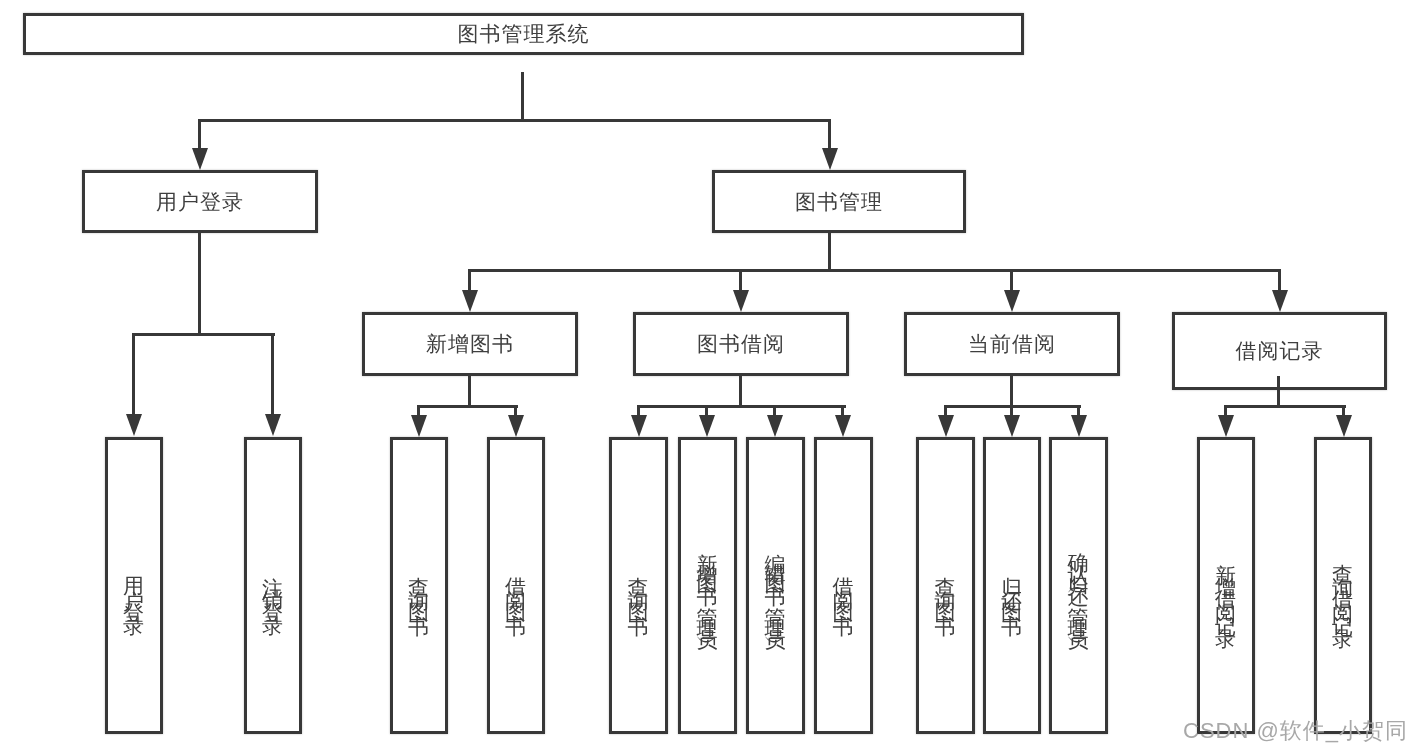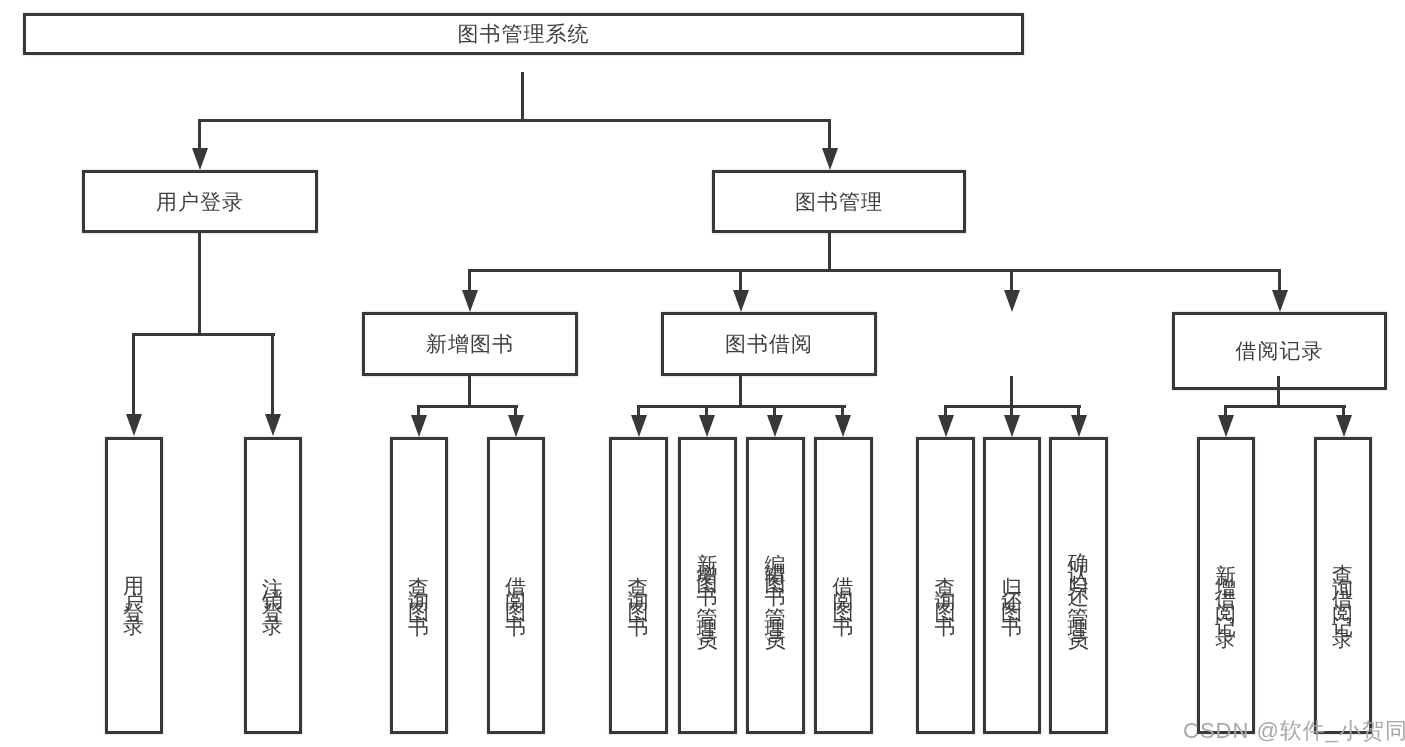--- a/index.html
+++ b/index.html
@@ -66,21 +66,22 @@
   <div class="arrow" style="left:271px;top:333px;height:81px;"></div>
 
   <div class="line" style="left:828px;top:233px;width:3px;height:37px;"></div>
   <div class="line" style="left:469px;top:269px;width:812px;height:3px;"></div>
   <div class="arrow" style="left:468px;top:269px;height:21px;"></div>
   <div class="arrow" style="left:739px;top:269px;height:21px;"></div>
   <div class="arrow" style="left:1010px;top:269px;height:21px;"></div>
   <div class="arrow" style="left:1278px;top:269px;height:21px;"></div>
 
   <div class="box" style="left:362px;top:312px;width:216px;height:64px;">新增图书</div>
-  <div class="box" style="left:633px;top:312px;width:216px;height:64px;margin-left:28px;">图书借阅</div>
+  <div class="box" style="left:633px;top:312px;width:216px;height:64px;">图书借阅</div>
+  <div class="box" style="left:904px;top:312px;width:216px;height:64px;">当前借阅</div>
   <div class="box" style="left:1172px;top:312px;width:215px;height:78px;">借阅记录</div>
 
   <div class="line" style="left:468px;top:376px;width:3px;height:30px;"></div>
   <div class="line" style="left:418px;top:405px;width:100px;height:3px;"></div>
   <div class="arrow" style="left:417px;top:405px;height:10px;"></div>
   <div class="arrow" style="left:514px;top:405px;height:10px;"></div>
 
   <div class="line" style="left:739px;top:376px;width:3px;height:30px;"></div>
   <div class="line" style="left:637px;top:405px;width:209px;height:3px;"></div>
   <div class="arrow" style="left:637px;top:405px;height:10px;"></div>

